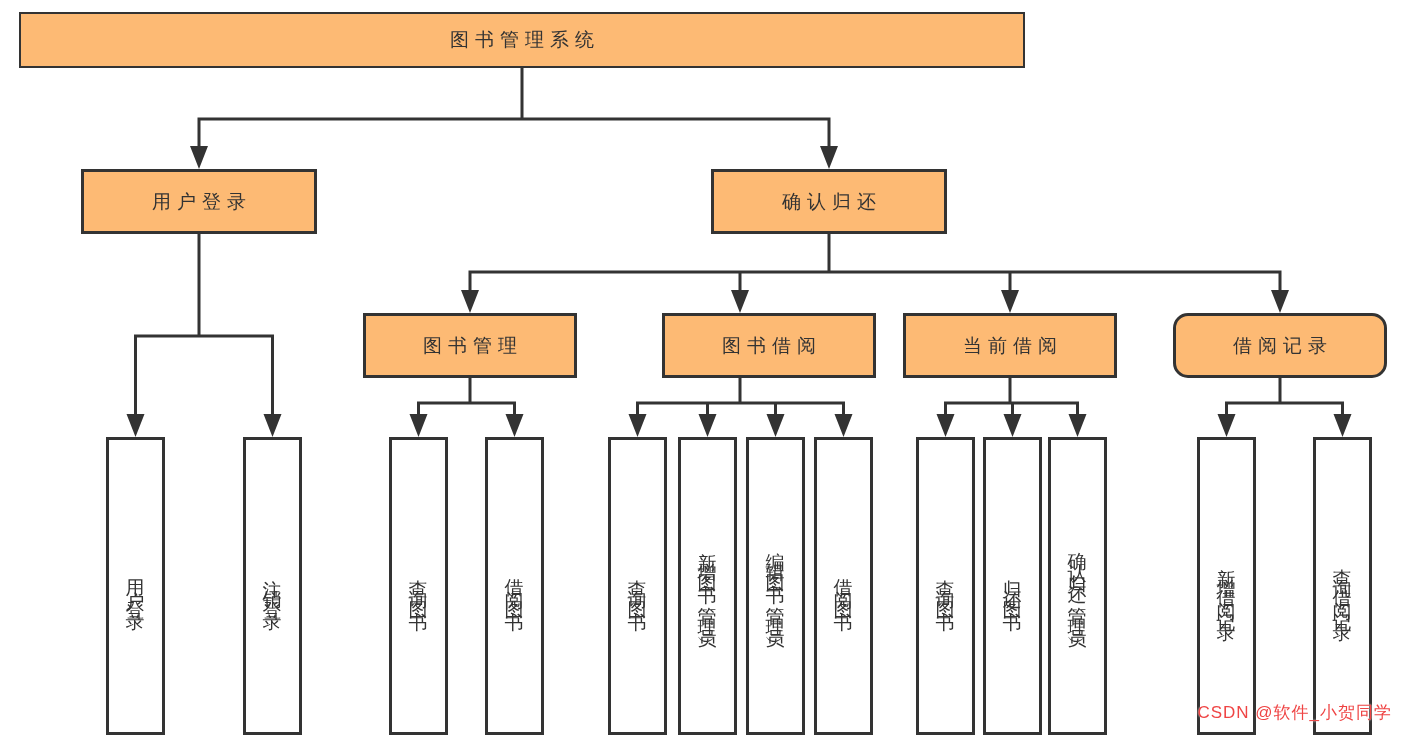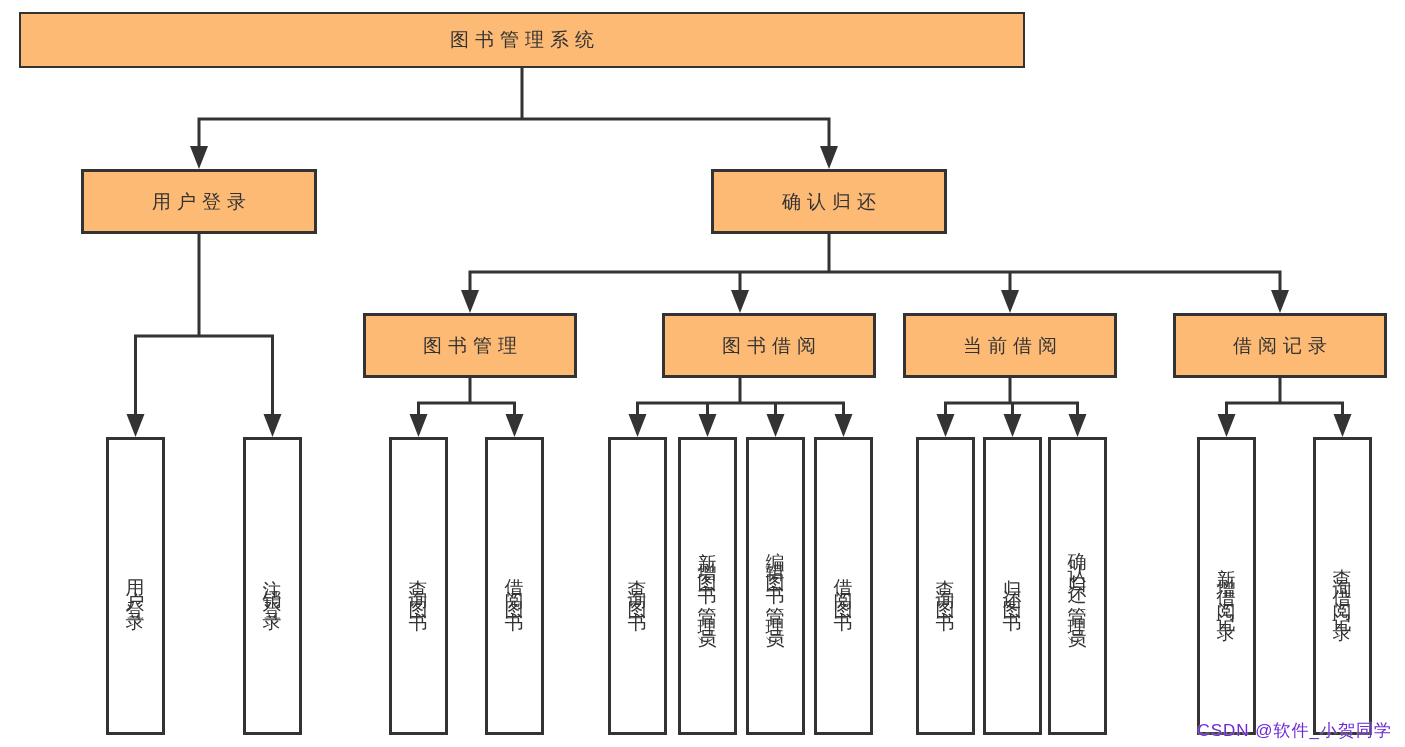--- a/index.html
+++ b/index.html
@@ -51,36 +51,36 @@
     text-orientation: mixed;
     font-size: 19px;
     color: #333333;
     letter-spacing: 11px;
     line-height: 1;
     white-space: nowrap;
   }
   .watermark {
     position: absolute;
     right: 13px;
-    bottom: 5px;
+    bottom: 23px;
     font-size: 17px;
-    color: #6d28d9;
+    color: #ef4444;
     letter-spacing: 1px;
     text-shadow: 0 0 2px #ffffff;
     white-space: nowrap;
   }
   
   .l2a { left: 81px;  top: 169px; width: 236px; height: 65px; }
   .l2b { left: 711px; top: 169px; width: 236px; height: 65px; }
   
   .l3  { top: 313px; width: 214px; height: 65px; }
   .l3a { left: 363px; }
   .l3b { left: 662px; }
   .l3c { left: 903px; text-align: right; }
-  .l3d { left: 1173px; }
+  .l3d { left: 1173px; border-radius: 15px; }
   
   .A1 { left: 106px; }  .A2 { left: 243px; }
   .B1 { left: 389px; }  .B2 { left: 485px; }
   .C1 { left: 608px; }  .C2 { left: 678px; }  .C3 { left: 746px; }  .C4 { left: 814px; }
   .D1 { left: 916px; }  .D2 { left: 983px; }  .D3 { left: 1048px; }
   .E1 { left: 1197px; } .E2 { left: 1313px; }
 </style>
 </head>
 <body>
 

